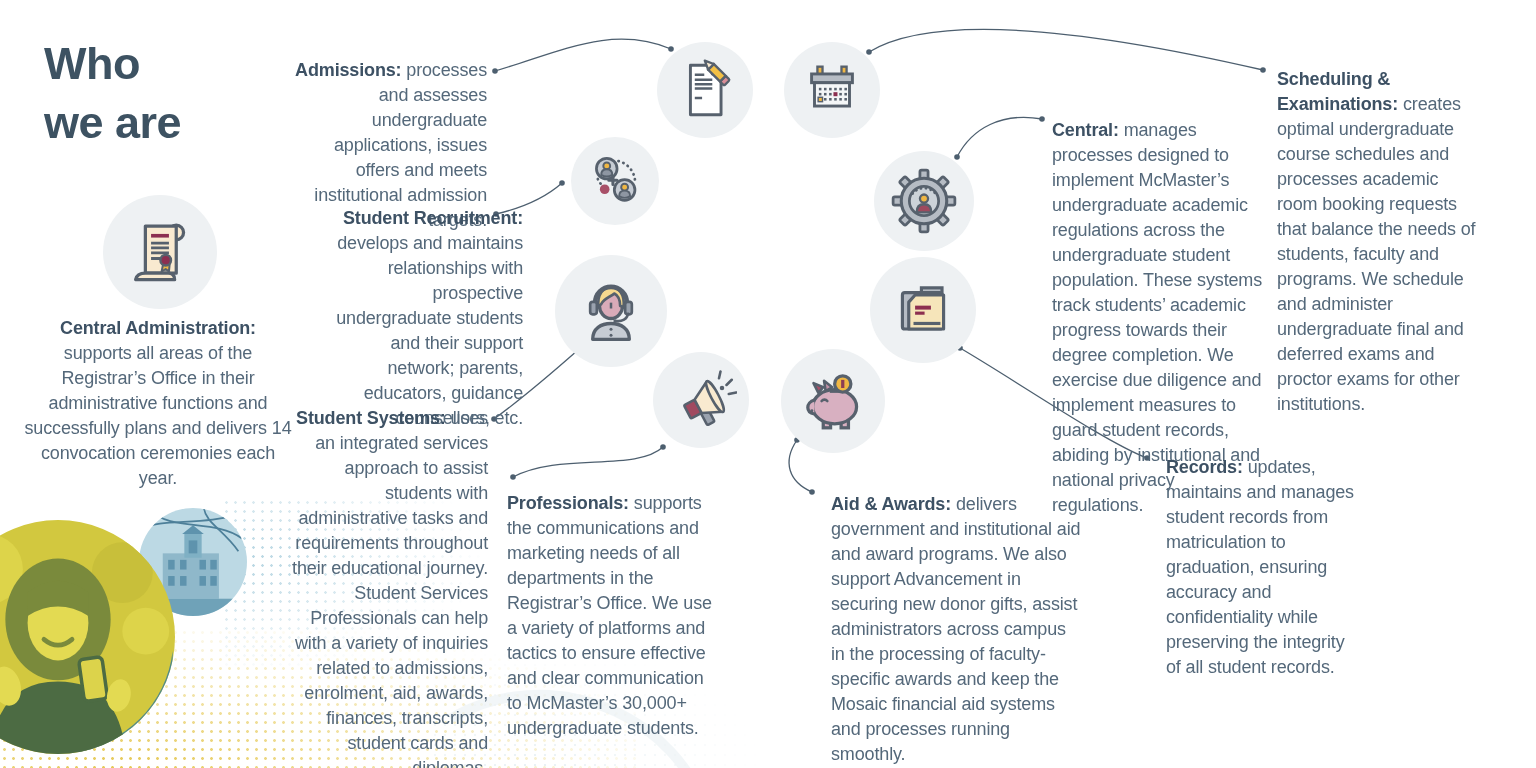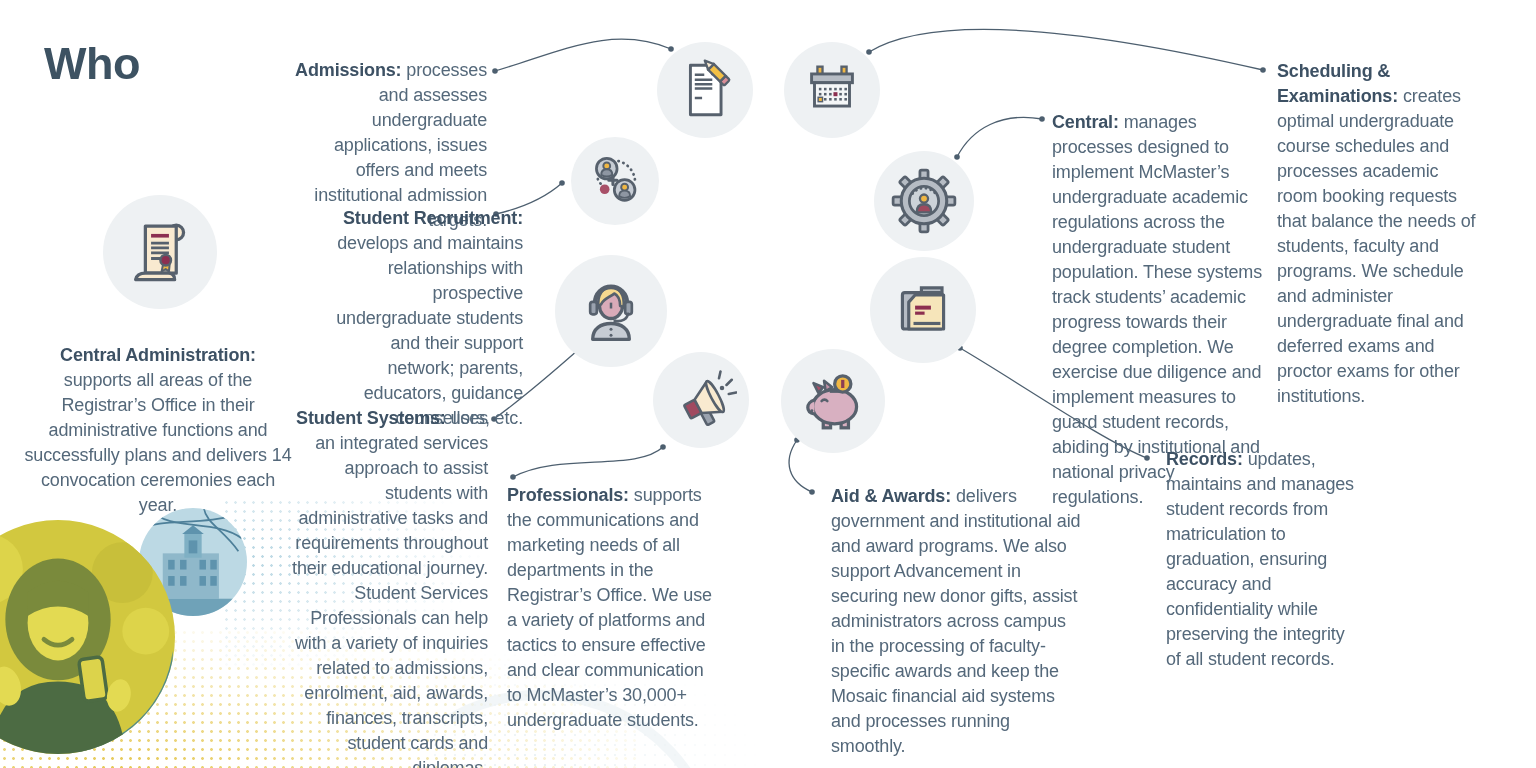--- a/index.html
+++ b/index.html
@@ -5,22 +5,22 @@
   html,body{margin:0;padding:0;background:#fff;}
   #canvas{position:relative;width:1536px;height:768px;background:#ffffff;overflow:hidden;
           font-family:"Liberation Sans",sans-serif;color:#54687a;}
   .abs{position:absolute;}
   
   .title{left:44px;top:34px;font-size:45px;line-height:59px;font-weight:bold;color:#3d5262;letter-spacing:-0.5px;}
   
   .section{font-size:18px;line-height:25px;letter-spacing:-0.15px;color:#54687a;}
   .section b{color:#3d5164;font-weight:bold;}
   .t-right{text-align:right;}
-  .t-center{text-align:center;margin-top:27px;}
-  .t-left{text-align:left;}
+  .t-center{text-align:center;}
+  .t-left{text-align:left;margin-top:8px;}
   
   .icon-circle{background:#eef1f3;border-radius:50%;display:flex;align-items:center;justify-content:center;}
   .icon-circle svg{display:block;}
   
   #connectors{left:0;top:0;pointer-events:none;}
   
   .photo{border-radius:50%;overflow:hidden;}
   .photo svg{display:block;width:100%;height:100%;}
   
   .dots{pointer-events:none;}
@@ -79,20 +79,21 @@
     </g>
   </svg>
 
   <div class="abs dots dots-blue"></div>
   <div class="abs dots dots-yellow"></div>
   <div class="abs dots dots-faint"></div>
   <div class="abs swoosh"></div>
 
   <div class="abs title">
     <div>Who</div>
+    <div>we are</div>
   </div>
 
   <div class="abs icon-circle" style="left:103px;top:195px;width:114px;height:114px;">
     <svg width="78" height="78" viewBox="0 0 96 96">
       <circle cx="68" cy="24" r="9" fill="#f9ead0" stroke="#57616d" stroke-width="4"></circle>
       <path d="M30 16 H68 V74 H30 Z" fill="#f9ead0" stroke="#57616d" stroke-width="4" stroke-linejoin="round"></path>
       <path d="M30 74 c-7 0-11 3-12 8 h48 c0-5-3-8-8-8 z" fill="#f9ead0" stroke="#57616d" stroke-width="4" stroke-linejoin="round"></path>
       <path d="M37 28 h22" stroke="#8c2f50" stroke-width="4.5"></path>
       <path d="M37 37 h22 M37 43 h22 M37 49 h22 M37 56 h11" stroke="#57616d" stroke-width="3.5"></path>
       <path d="M52 62 l-2 10 5-3 4 3 1-10 z" fill="#f0b744" stroke="#57616d" stroke-width="2.5" stroke-linejoin="round"></path>

